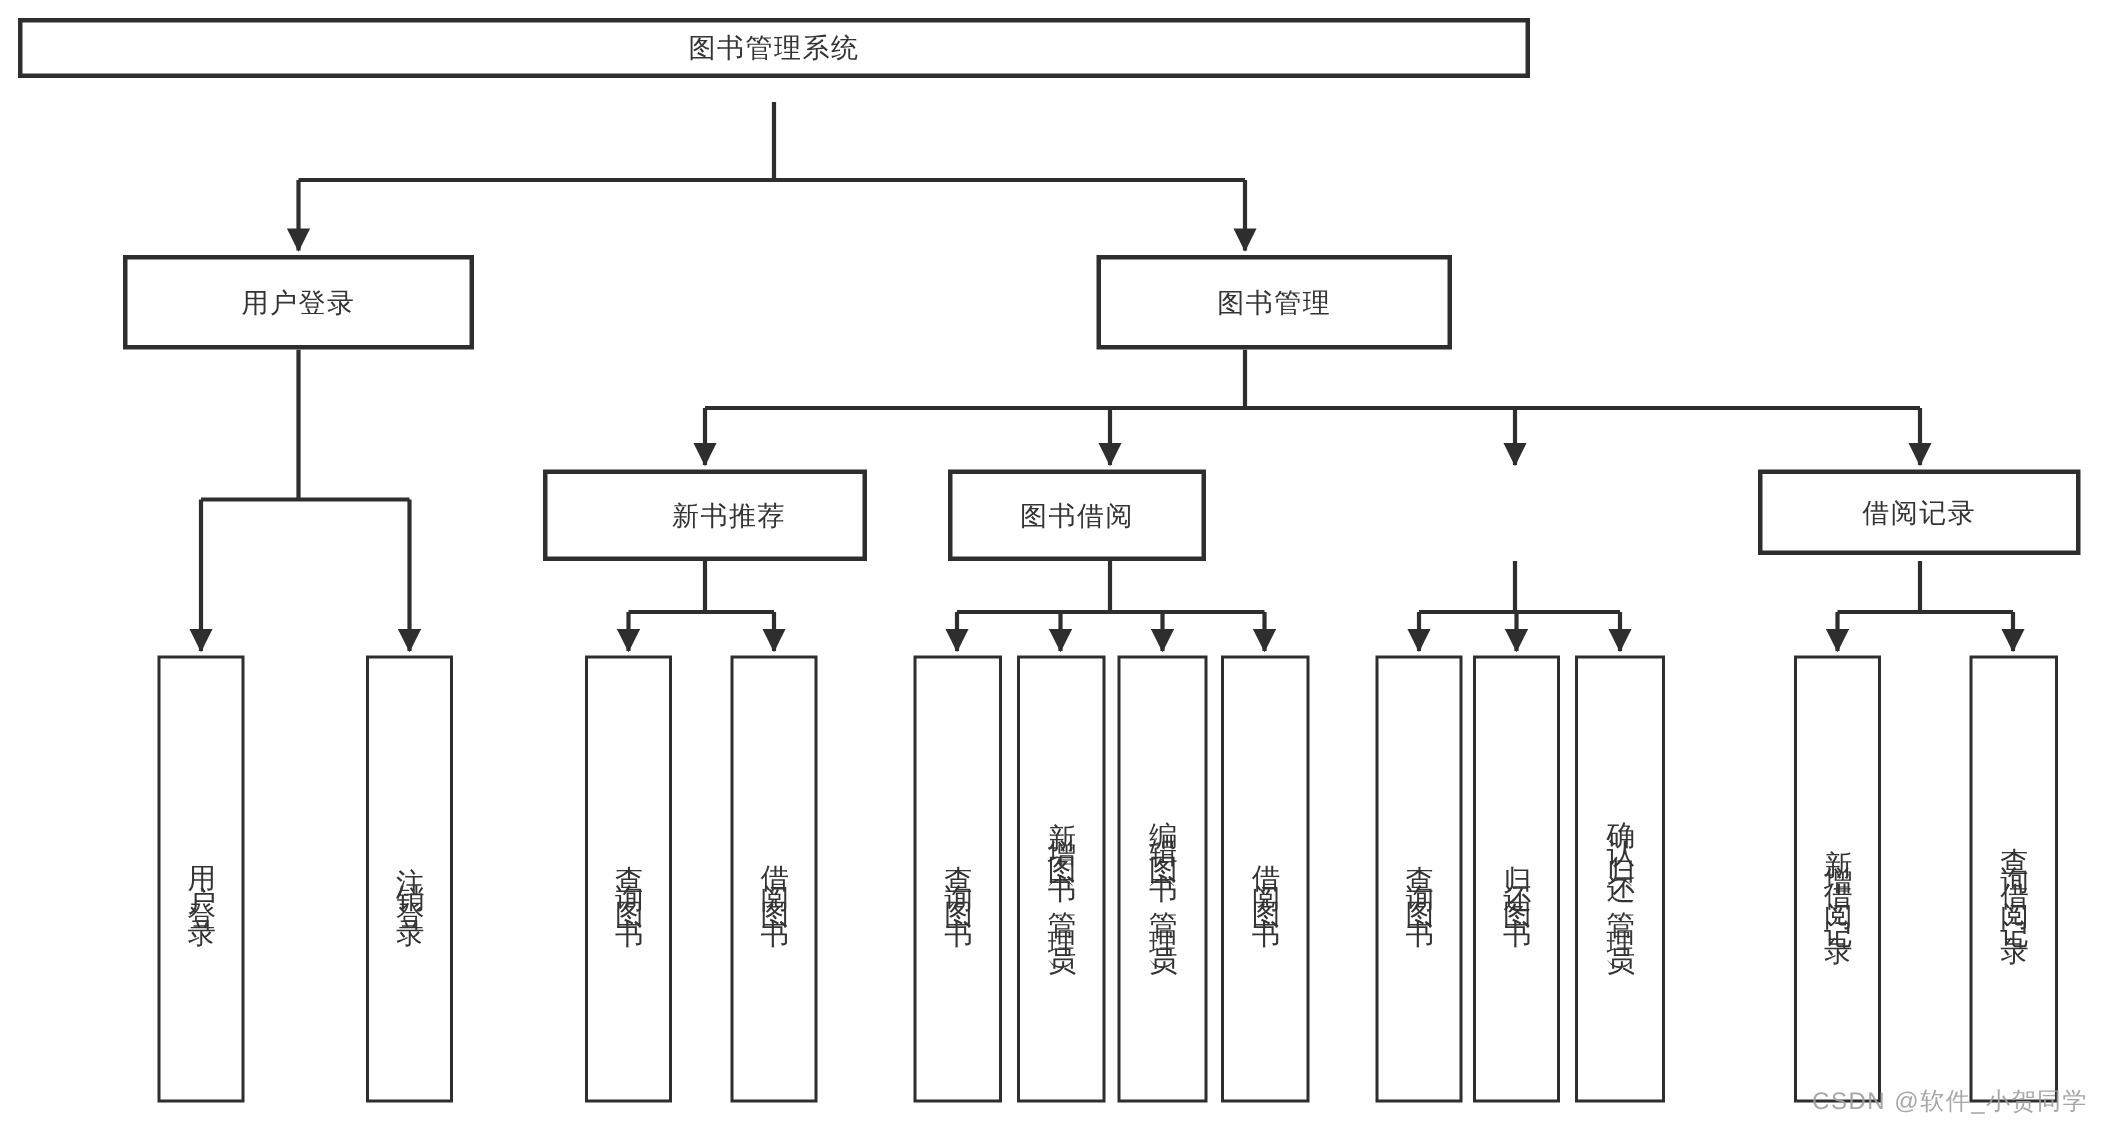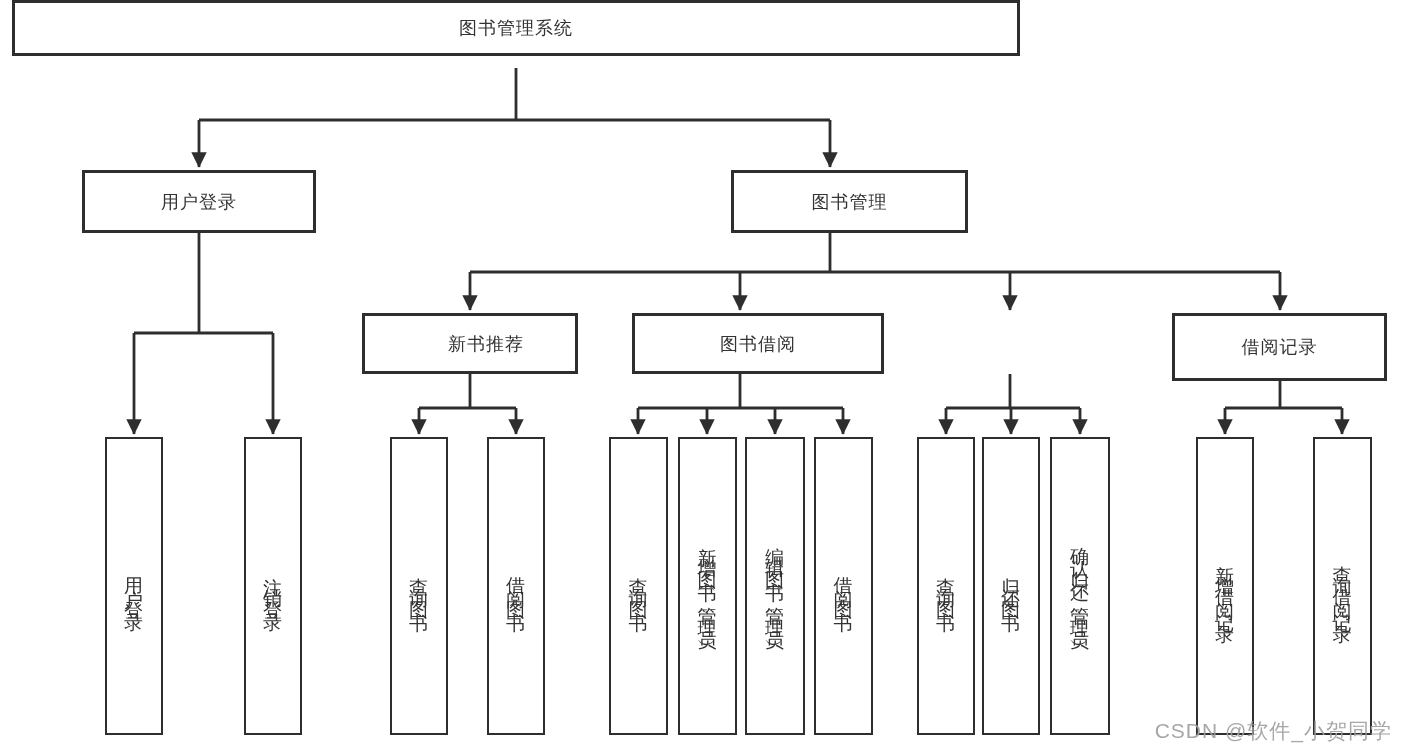--- a/index.html
+++ b/index.html
@@ -39,42 +39,42 @@
     justify-content: center;
     color: #333333;
     z-index: 2;
   }
   .hbox {
     font-size: 18px;
     letter-spacing: 1px;
   }
   .root {
     left: 12px;
-    top: 0;
+    top: 12px;
     width: 1008px;
-    height: 56px;
+    height: 40px;
   }
   .vbox {
     top: 437px;
     height: 298px;
     border-width: 2.5px;
   }
   .vtext {
     writing-mode: vertical-rl;
     text-orientation: mixed;
     font-size: 19px;
     letter-spacing: 12px;
     line-height: 1;
     white-space: nowrap;
   }
   .watermark {
     position: absolute;
     right: 13px;
     bottom: 2px;
-    font-size: 21px;
+    font-size: 16px;
     color: rgba(160, 160, 160, 0.92);
     z-index: 3;
     letter-spacing: 1px;
     white-space: nowrap;
   }
 </style>
 </head>
 <body>
 
 <div class="stage">
@@ -127,24 +127,24 @@
   <div class="node hbox" style="left:82px; top:170px; width:234px; height:63px;">
     <span>用户登录</span>
   </div>
   <div class="node hbox" style="left:711px; top:170px; width:237px; height:63px;margin-left:20px;">
     <span>图书管理</span>
   </div>
 
   <div class="node hbox" style="left:362px; top:313px; width:216px; height:61px;padding-left:32px;">
     <span>新书推荐</span>
   </div>
-  <div class="node hbox" style="left:632px; top:313px; width:252px; height:61px;">
+  <div class="node hbox" style="left:632px; top:313px; width:172px; height:61px;">
     <span>图书借阅</span>
   </div>
-  <div class="node hbox" style="left:1172px; top:313px; width:215px; height:68px;">
+  <div class="node hbox" style="left:1172px; top:313px; width:215px; height:57px;">
     <span>借阅记录</span>
   </div>
 
   <div class="node vbox" style="left:105px; width:58px;">
     <span class="vtext">用户登录</span>
   </div>
   <div class="node vbox" style="left:244px; width:58px;">
     <span class="vtext">注销登录</span>
   </div>
 

